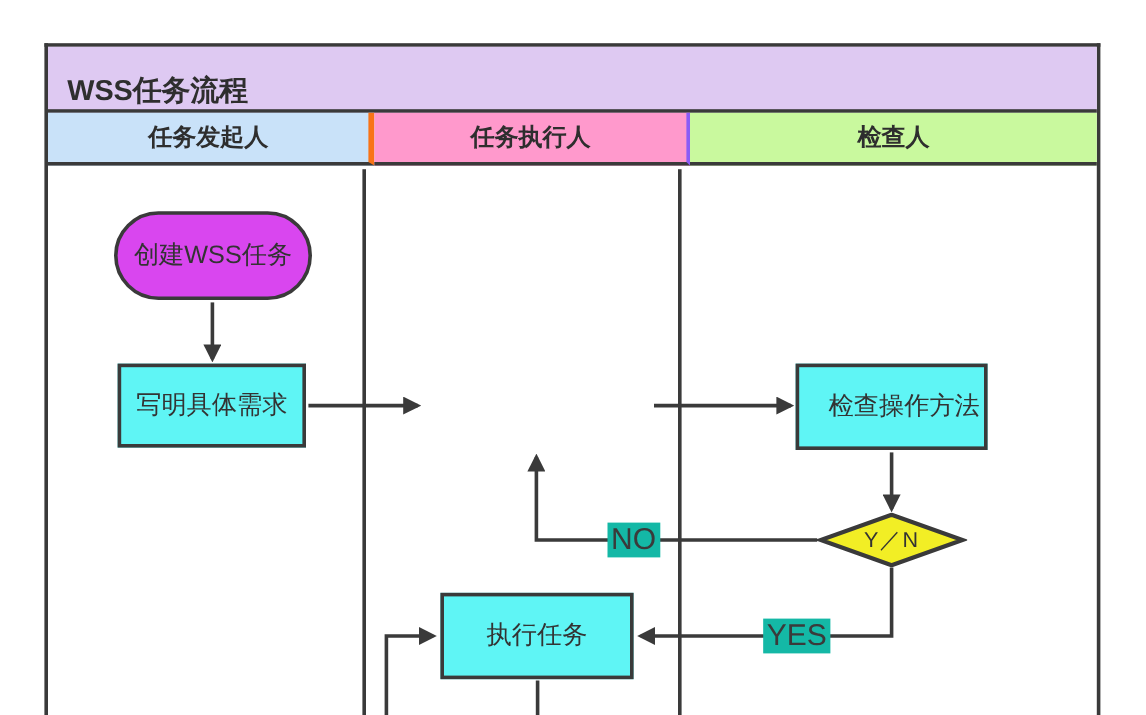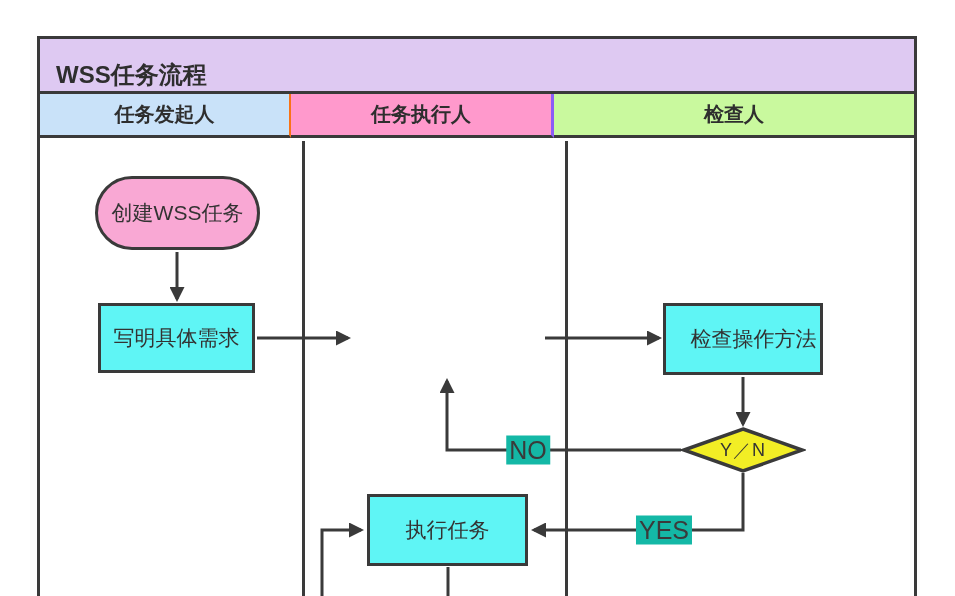--- a/index.html
+++ b/index.html
@@ -25,21 +25,21 @@
     padding-left: 16px;
     font-size: 24px; font-weight: bold; color: #2e2e2e;
   }
   .header-row { display: flex; height: 44px; }
   .lane-header {
     height: 44px;
     border-bottom: 3px solid #3a3a3a;
     display: flex; align-items: center; justify-content: center;
     font-size: 20px; font-weight: bold; color: #2e2e2e;
   }
-  .lane-header.h1 { width: 251px; border-right: 2px solid #f97316; }
+  .lane-header.h1 { width: 272px; border-right: 5px solid #f97316; }
   .lane-header.h2 { width: 263px; border-right: 3px solid #8b5cf6; }
   .lane-header.h3 { flex: 1; }
 
   .lane-divider {
     position: absolute; top: 141px; width: 3px; height: 455px;
     background: #3a3a3a;
   }
   .divider-1 { left: 302px; }
   .divider-2 { left: 565px; }
 
@@ -112,21 +112,21 @@
     <polyline points="177,252 177,299" marker-end="url(#arrow)"></polyline>
     <polyline points="257,338 348,338" marker-end="url(#arrow)"></polyline>
     <polyline points="545,338 659,338" marker-end="url(#arrow)"></polyline>
     <polyline points="743,377 743,424" marker-end="url(#arrow)"></polyline>
     <polyline points="681,450 447,450 447,381" marker-end="url(#arrow)"></polyline>
     <polyline points="743,473 743,530 534,530" marker-end="url(#arrow)"></polyline>
     <polyline points="322,600 322,530 361,530" marker-end="url(#arrow)"></polyline>
     <polyline points="448,567 448,600"></polyline>
   </svg>
 
-  <div class="node terminator n-create" style="background-color: #f9a8d4; text-align: right;">创建WSS任务</div>
+  <div class="node terminator n-create" style="background-color: #d946ef; text-align: right;">创建WSS任务</div>
 
   <div class="node n-write" style="background-color: rgb(95, 245, 245);">写明具体需求</div>
 
 
   <div class="node n-check" style="background-color: rgb(95, 245, 245); padding-left: 21px;">检查操作方法</div>
 
   <div class="decision-wrap">
     <svg width="126" height="46" viewBox="0 0 126 46" xmlns="http://www.w3.org/2000/svg">
       <polygon points="63,2 122,23 63,44 4,23" stroke="#3a3a3a" stroke-width="3.5" fill="#f2ee25"></polygon>
     </svg>

